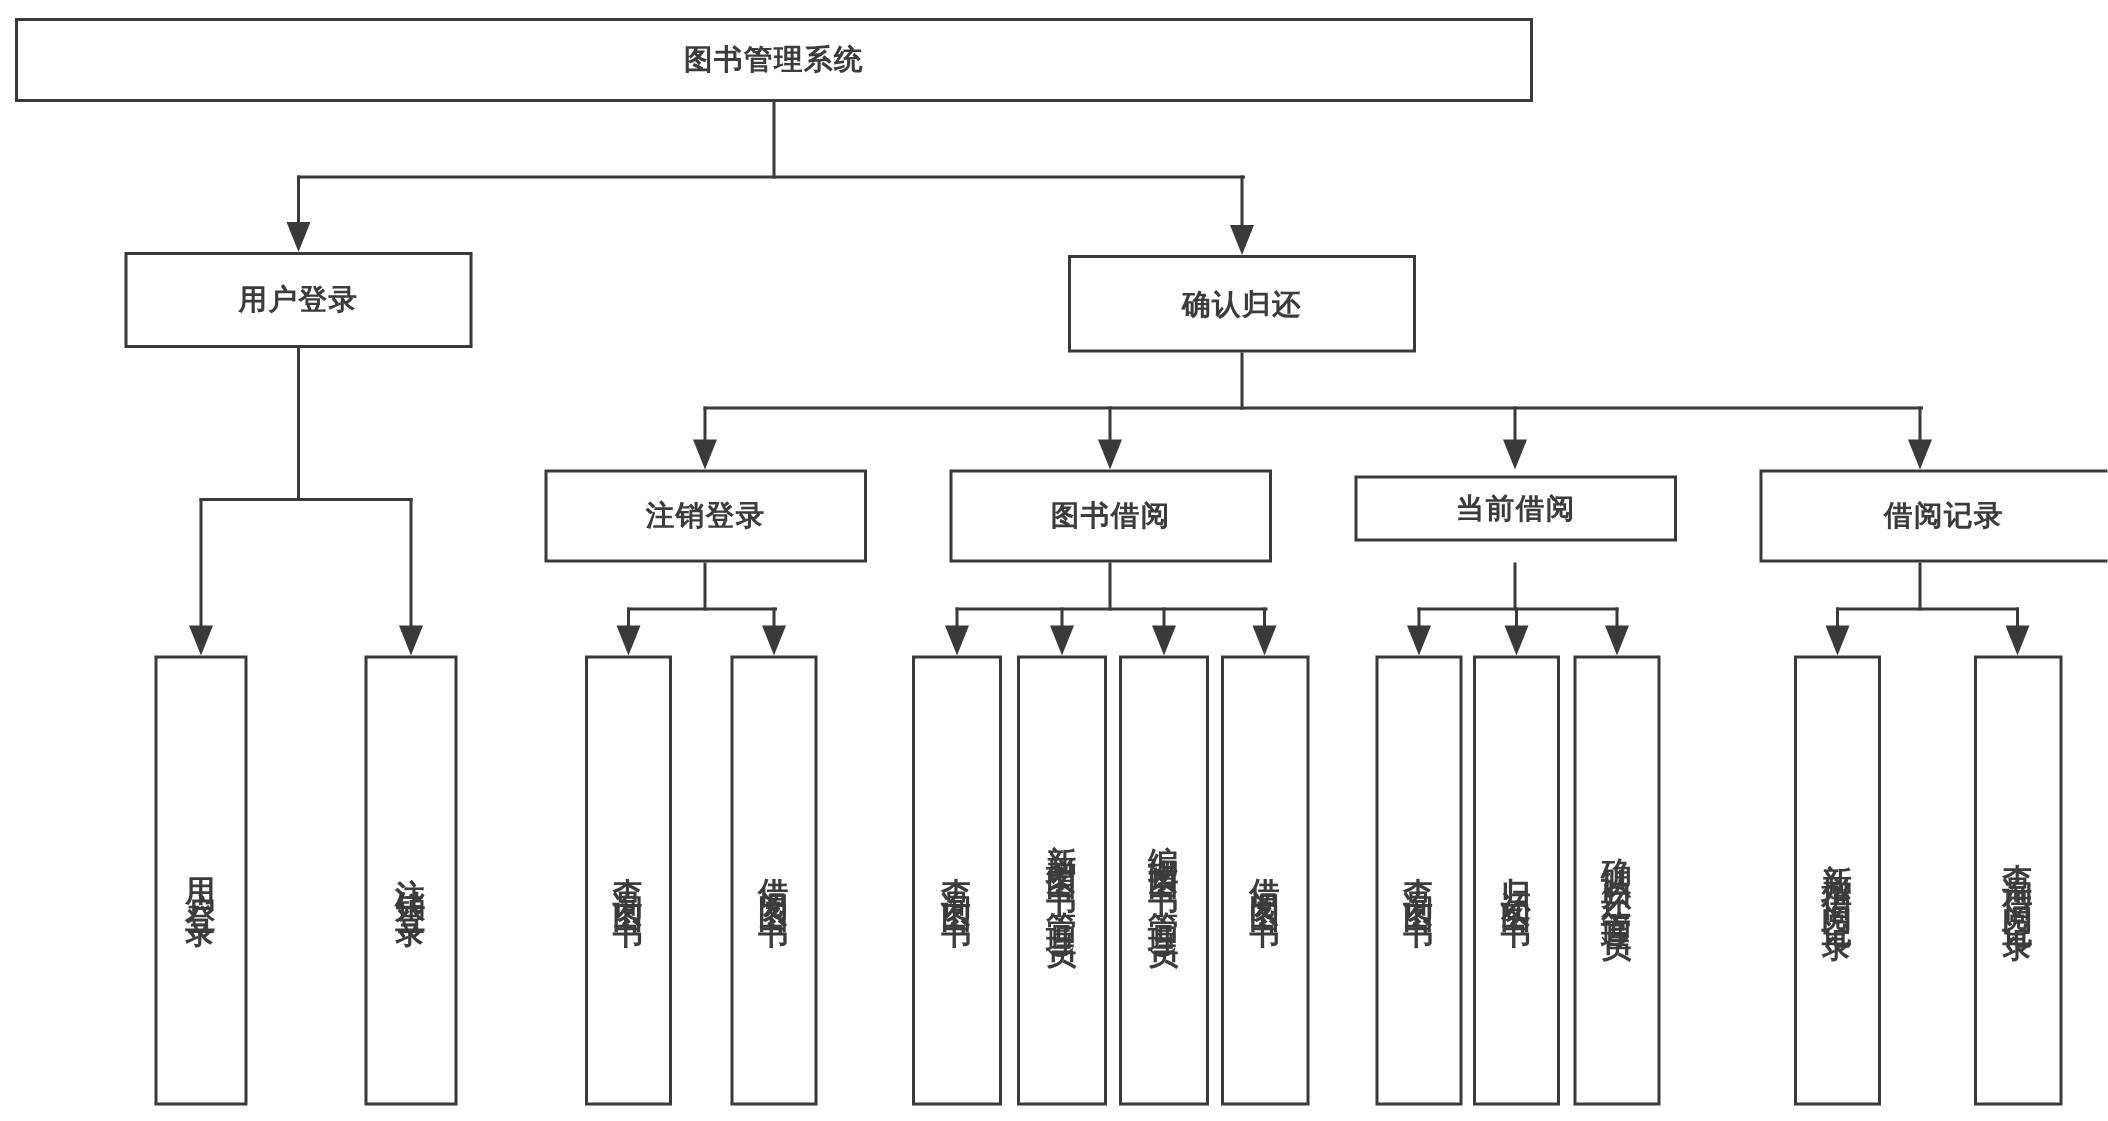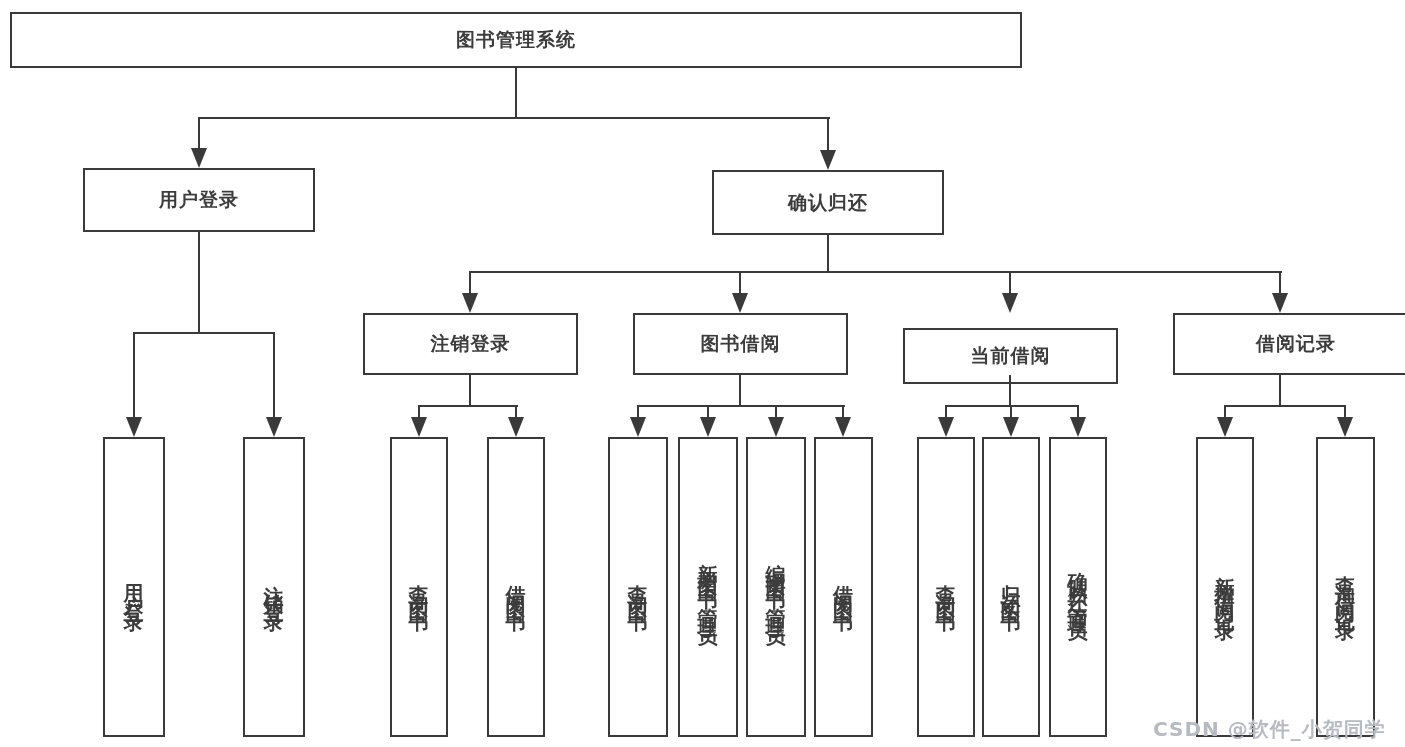--- a/index.html
+++ b/index.html
@@ -101,21 +101,21 @@
   <div class="arrow" style="left:1002px;top:293px"></div>
   <div class="line" style="left:1279px;top:271px;width:2px;height:24px"></div>
   <div class="arrow" style="left:1272px;top:293px"></div>
 
   <div class="hbox" style="left:363px;top:313px;width:215px;height:62px">
     <span class="hlabel">注销登录</span>
   </div>
   <div class="hbox" style="left:633px;top:313px;width:215px;height:62px">
     <span class="hlabel">图书借阅</span>
   </div>
-  <div class="hbox" style="left:903px;top:328px;width:215px;height:56px">
+  <div class="hbox" style="left:903px;top:317px;width:215px;height:44px">
     <span class="hlabel">当前借阅</span>
   </div>
   <div class="hbox" style="left:1173px;top:313px;width:246px;height:62px">
     <span class="hlabel">借阅记录</span>
   </div>
 
   <div class="line" style="left:469px;top:375px;width:2px;height:32px"></div>
   <div class="line" style="left:418px;top:405px;width:100px;height:2px"></div>
   <div class="line" style="left:418px;top:405px;width:2px;height:14px"></div>
   <div class="arrow" style="left:411px;top:417px"></div>
@@ -186,15 +186,14 @@
     <span class="vlabel" style="letter-spacing:7px">确认归还（管理员）</span>
   </div>
 
   <div class="vbox" style="left:1196px;top:437px;width:58px;height:300px">
     <span class="vlabel">新增借阅记录</span>
   </div>
   <div class="vbox" style="left:1316px;top:437px;width:59px;height:300px">
     <span class="vlabel">查询借阅记录</span>
   </div>
 
-  <div class="watermark">CSDN @软件_小贺同学</div>
 
 </div>
 
 </body></html>

